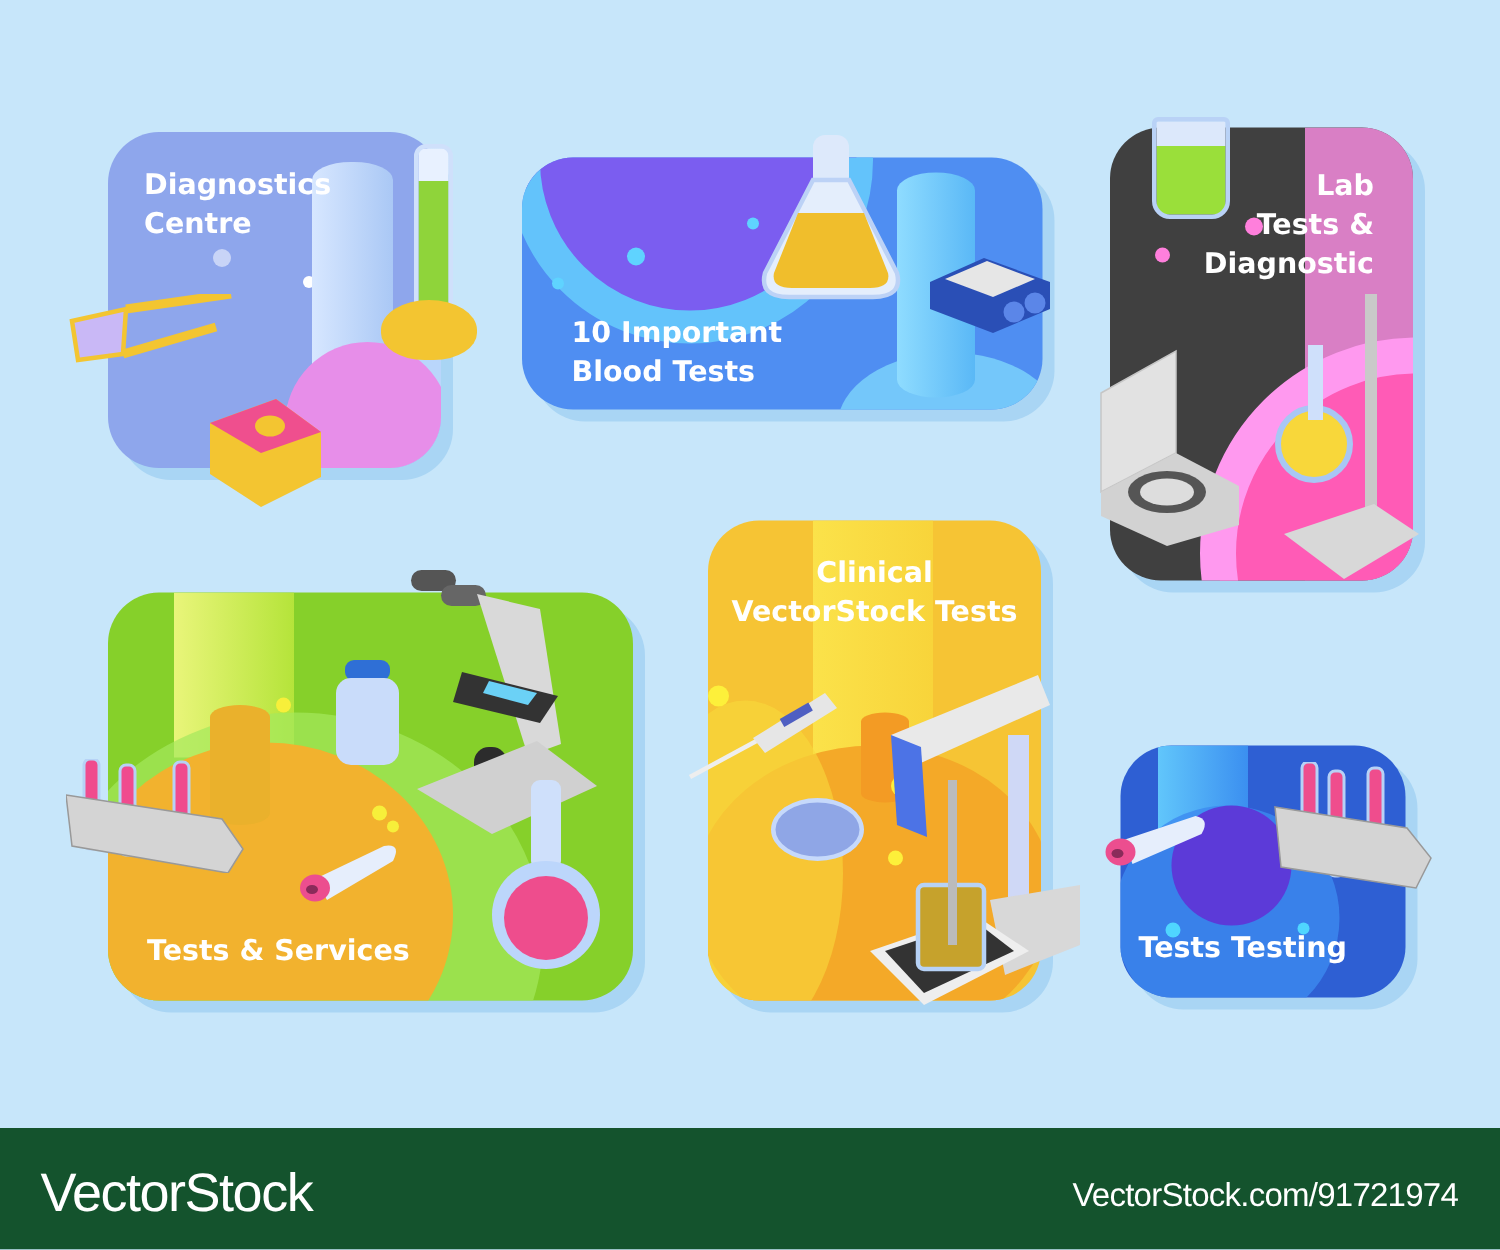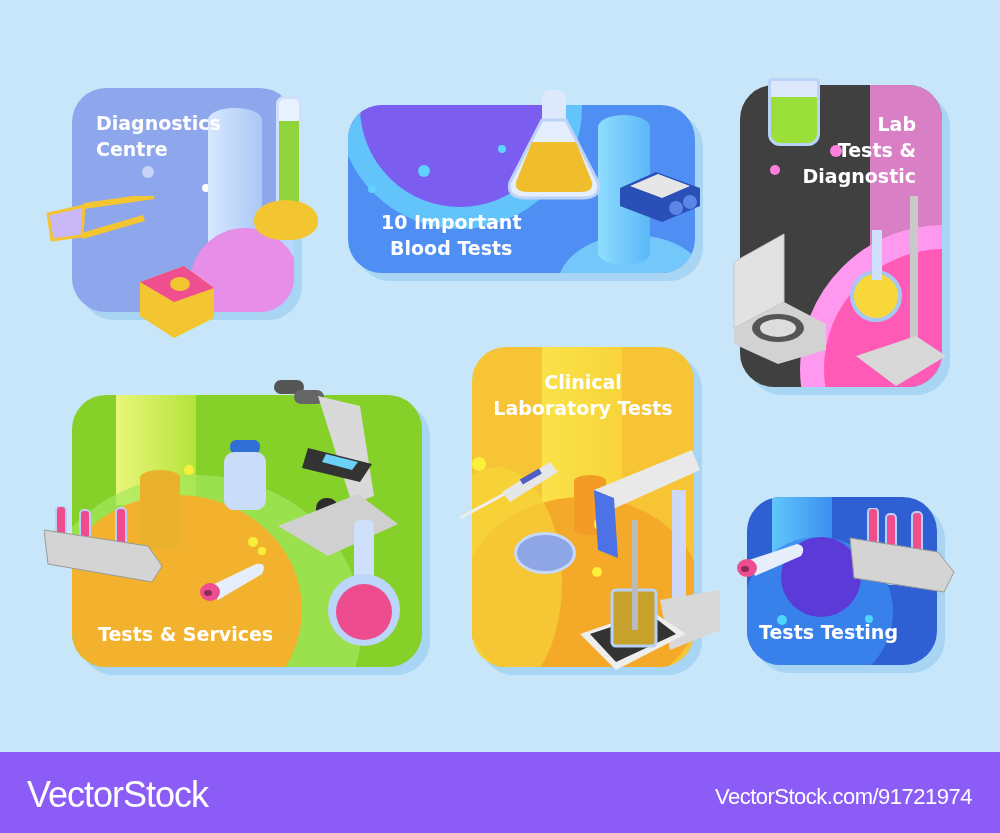--- a/index.html
+++ b/index.html
@@ -3,21 +3,21 @@
 <meta charset="utf-8">
 <style>
   html,body{margin:0;padding:0;}
   body{width:1000px;height:833px;position:relative;overflow:hidden;background:#c7e6fa;font-family:"DejaVu Sans","Liberation Sans",sans-serif;}
   .canvas{position:absolute;left:0;top:0;width:1000px;height:752px;background:#c7e6fa;text-decoration:underline;}
   .card{position:absolute;border-radius:34px;overflow:hidden;box-shadow:8px 8px 0 #a9d5f4;}
   .card .title{position:absolute;color:#fff;font-weight:bold;font-size:19px;line-height:26px;white-space:pre-line;z-index:5;}
   .blob{position:absolute;border-radius:50%;}
   .dot{position:absolute;border-radius:50%;}
   .obj{position:absolute;z-index:3;}
-  .footer{position:absolute;left:0;top:752px;width:1000px;height:81px;background:#8b5cf6;}
+  .footer{position:absolute;left:0;top:752px;width:1000px;height:81px;background:#14532d;}
   .brand{position:absolute;left:27px;top:22px;color:#fff;font-family:"Liberation Sans",sans-serif;font-size:36px;letter-spacing:-1px;}
   .url{position:absolute;right:28px;top:32px;color:#fff;font-family:"Liberation Sans",sans-serif;font-size:22px;letter-spacing:-0.5px;}
 </style>
 </head>
 <body>
 
 <div class="canvas">
 
   <div class="card" style="left:72px;top:88px;width:222px;height:224px;background:#8ea6ec;">
     <div class="blob" style="left:112px;top:138px;width:170px;height:150px;background:#b9d6fb;"></div>
@@ -38,21 +38,21 @@
     </svg>
   </div>
   <div class="obj" style="left:134px;top:262px;width:84px;height:80px;">
     <svg width="84" height="80" viewBox="0 0 84 80">
       <path d="M6 20 L50 4 L80 26 L80 56 L40 76 L6 54 Z" fill="#f3c531"></path>
       <path d="M6 20 L50 4 L80 26 L40 40 Z" fill="#ef4f8e"></path>
       <ellipse cx="46" cy="22" rx="10" ry="7" fill="#f3c531"></ellipse>
     </svg>
   </div>
 
-  <div class="card" style="left:348px;top:105px;width:347px;height:168px;background:#4f8ef2;text-align:center;">
+  <div class="card" style="left:348px;top:105px;width:347px;height:168px;background:#4f8ef2;">
     <div class="blob" style="left:-10px;top:-120px;width:200px;height:200px;border:22px solid #63c3fb;background:#7b5df0;"></div>
     <div class="blob" style="left:210px;top:130px;width:150px;height:100px;background:#74c7fa;"></div>
     <div class="obj" style="left:250px;top:10px;width:52px;height:150px;background:linear-gradient(90deg,#8fdcff,#5ab8f6);border-radius:26px/12px;"></div>
     <div class="dot" style="left:70px;top:60px;width:12px;height:12px;background:#5fd3ff;"></div>
     <div class="dot" style="left:150px;top:40px;width:8px;height:8px;background:#5fd3ff;"></div>
     <div class="dot" style="left:20px;top:80px;width:8px;height:8px;background:#5fd3ff;"></div>
     <div class="title" style="left:33px;top:104px;">10 Important
 Blood Tests</div>
   </div>
   <div class="obj" style="left:506px;top:90px;width:96px;height:112px;">
@@ -150,21 +150,21 @@
 
   <div class="card" style="left:472px;top:347px;width:222px;height:320px;background:#f6c434;">
     <div style="position:absolute;left:70px;top:0;width:80px;height:200px;background:linear-gradient(90deg,#fbe24a,#f8d43a);"></div>
     <div class="blob" style="left:-10px;top:150px;width:240px;height:200px;background:#f4a928;"></div>
     <div class="blob" style="left:-40px;top:120px;width:130px;height:230px;background:#f9db3c;opacity:.6;"></div>
     <div style="position:absolute;left:102px;top:128px;width:32px;height:60px;background:#f39b24;border-radius:16px/6px;"></div>
     <div class="dot" style="left:0;top:110px;width:14px;height:14px;background:#fdf03a;"></div>
     <div class="dot" style="left:122px;top:170px;width:14px;height:14px;background:#fdf03a;"></div>
     <div class="dot" style="left:120px;top:220px;width:10px;height:10px;background:#fdf03a;"></div>
     <div class="title" style="left:0;width:222px;top:22px;text-align:center;">Clinical
-Laboratory Tests</div>
+VectorStock Tests</div>
   </div>
   <div class="obj" style="left:458px;top:452px;width:110px;height:68px;">
     <svg width="110" height="68" viewBox="0 0 110 68">
       <line x1="2" y1="66" x2="50" y2="40" stroke="#eee" stroke-width="3"></line>
       <path d="M44 40 L92 10 L100 20 L52 50 Z" fill="#e6e6e6"></path>
       <rect x="62" y="22" width="22" height="6" fill="#4f5fc2" transform="rotate(-30 72 25)"></rect>
     </svg>
   </div>
   <div class="obj" style="left:514px;top:532px;width:56px;height:36px;border-radius:50%;background:#8fa6e6;border:3px solid #c6d9fb;"></div>
   <div class="obj" style="left:580px;top:450px;width:140px;height:226px;">

